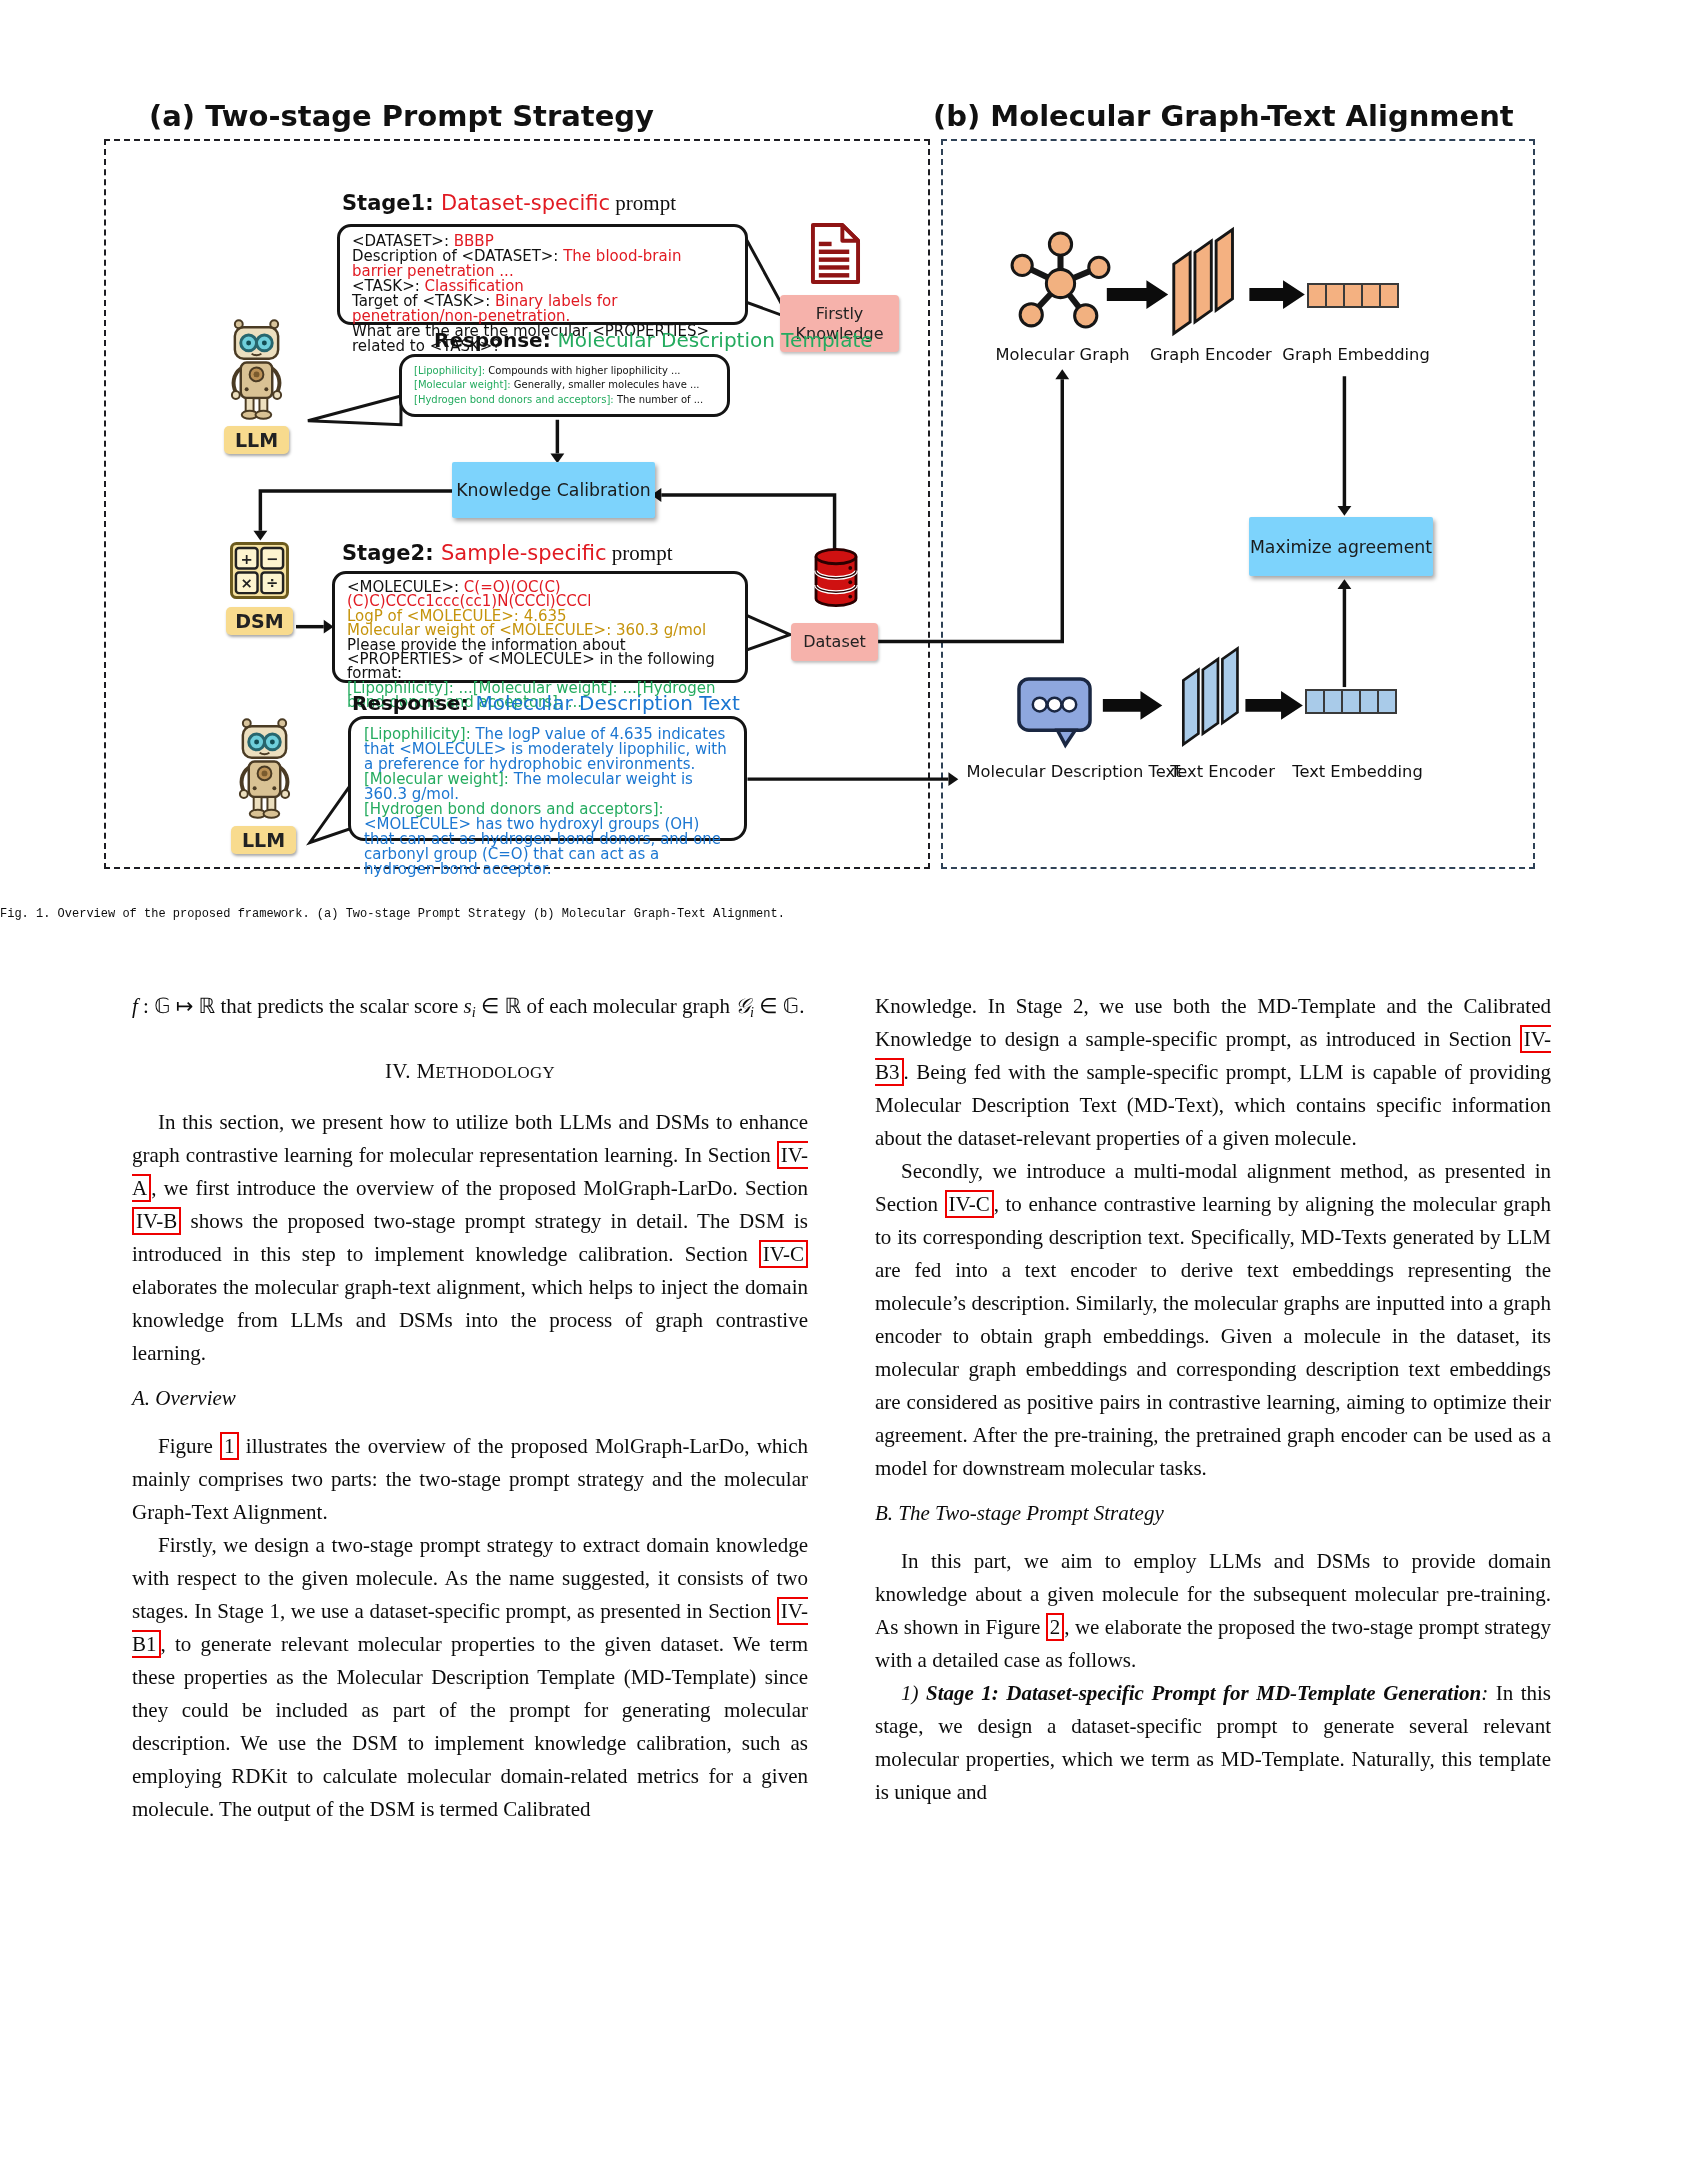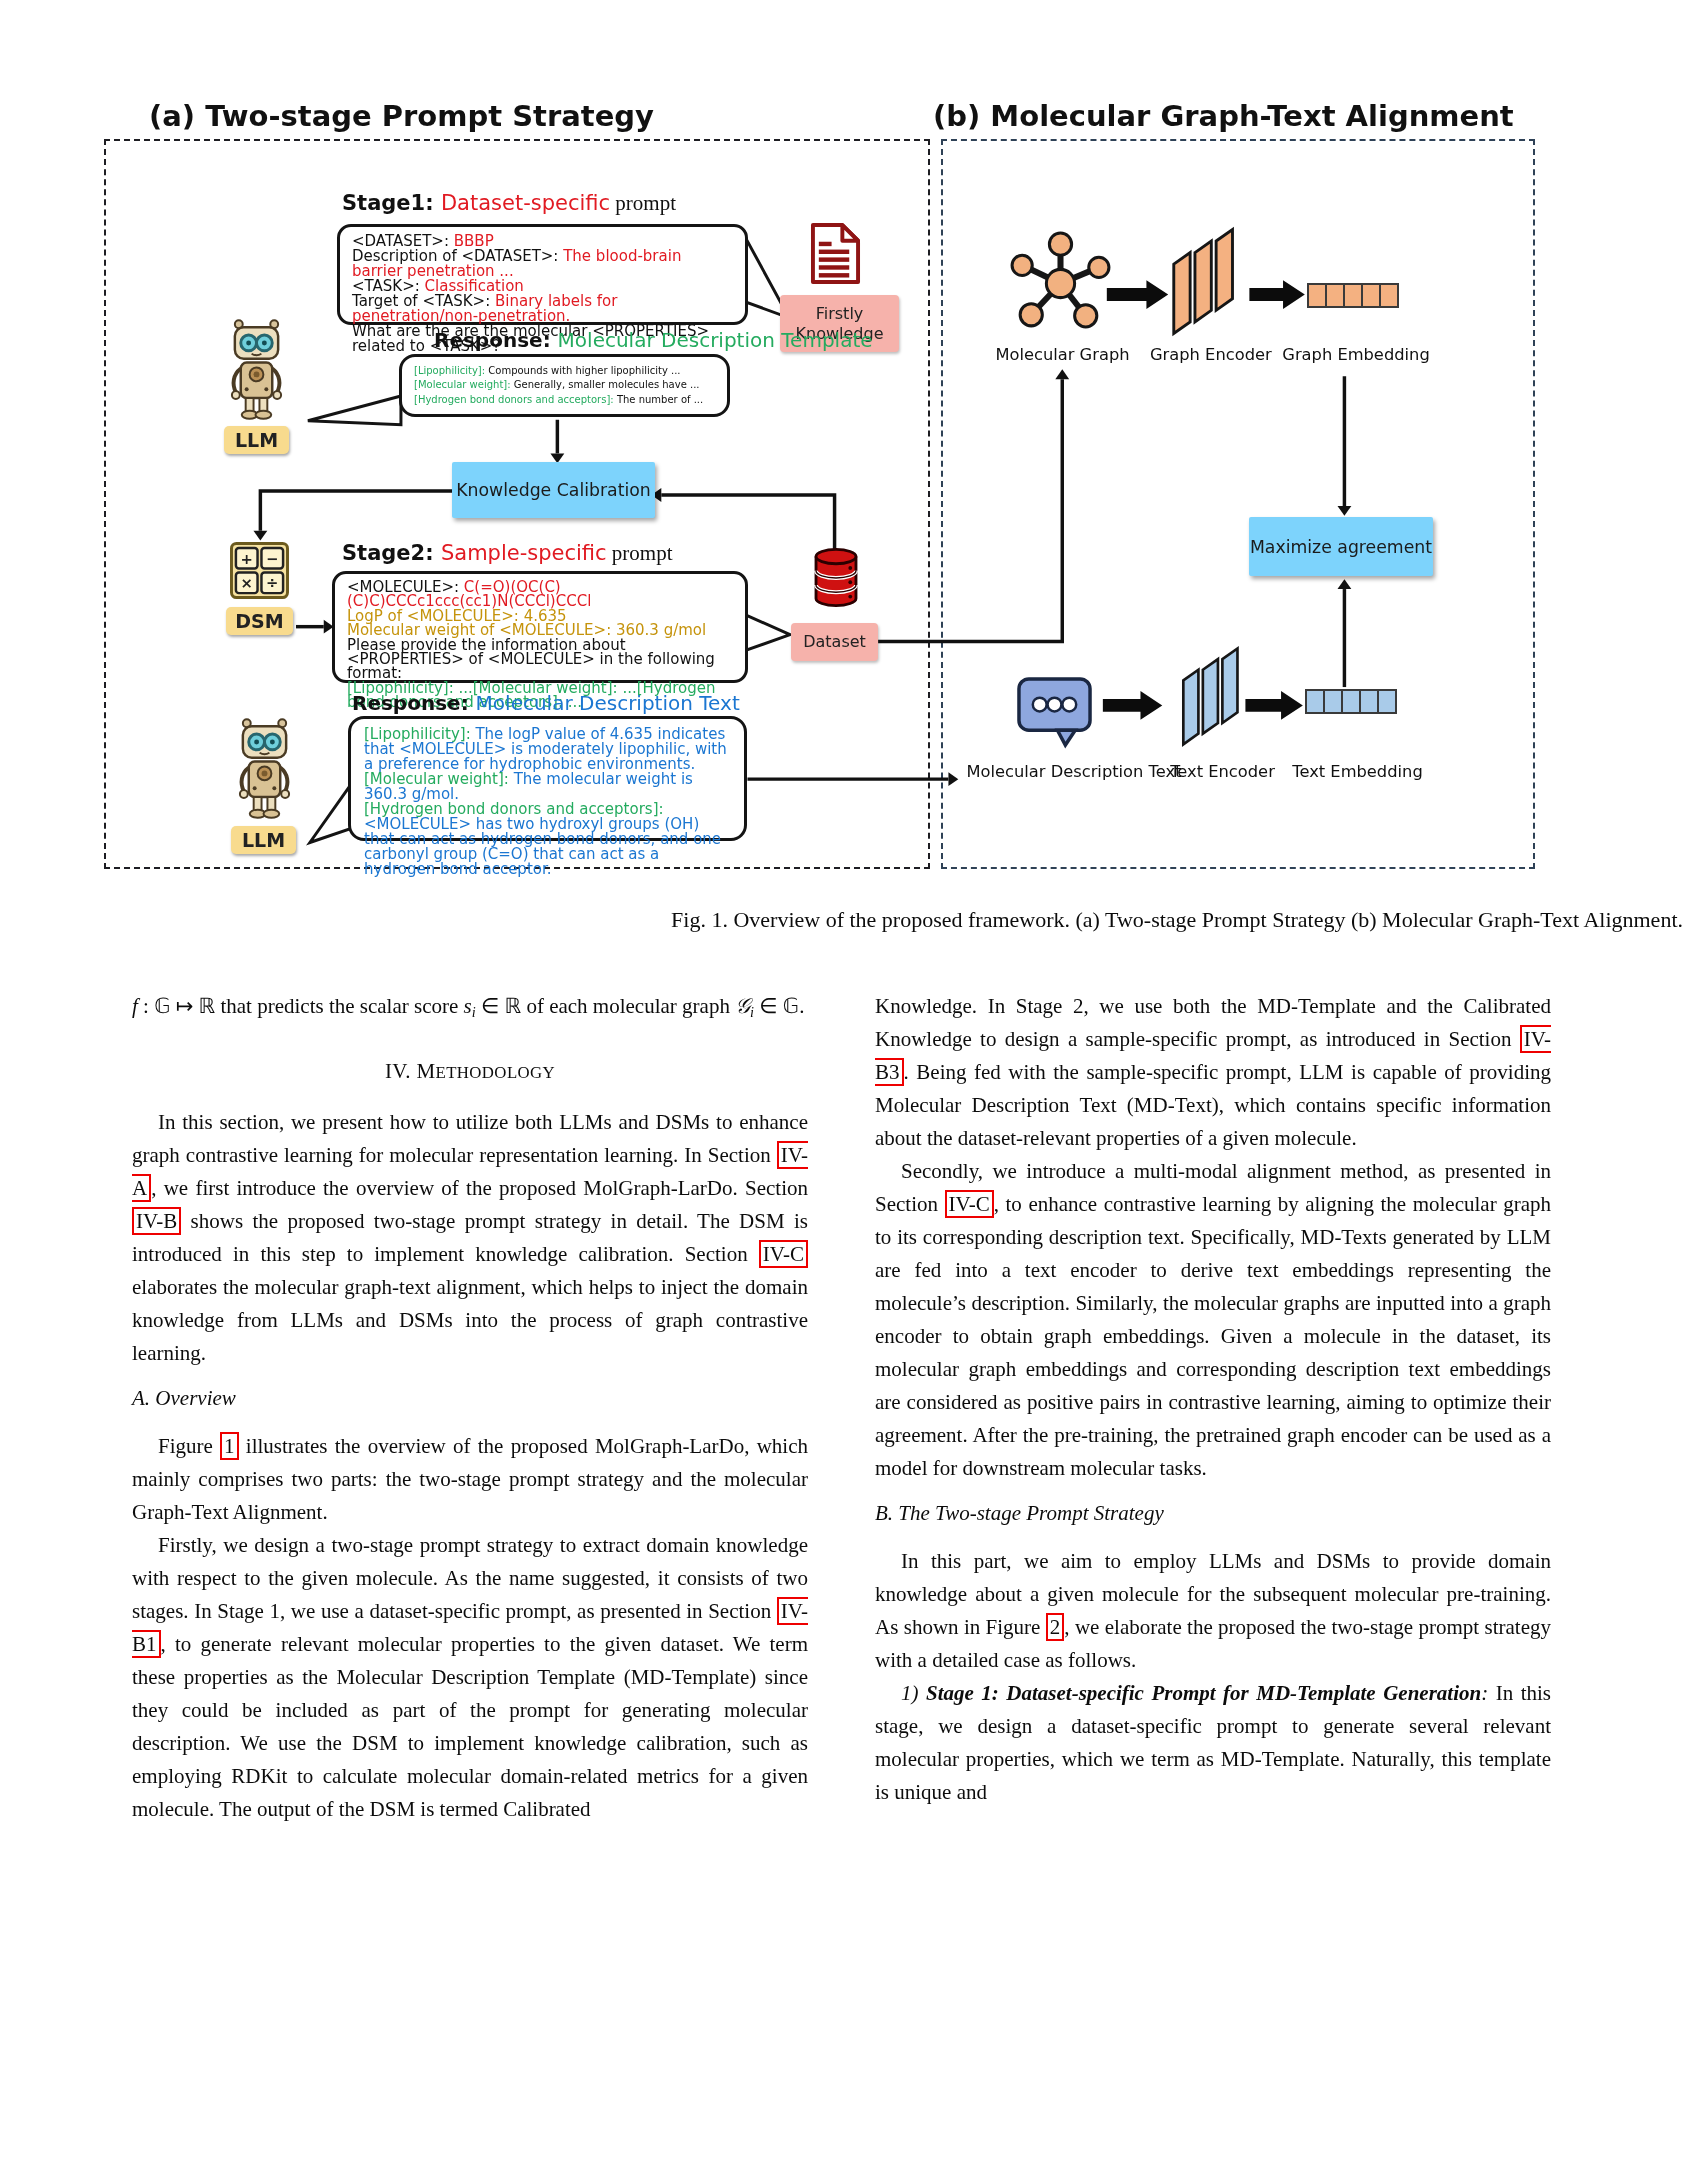--- a/index.html
+++ b/index.html
@@ -44,21 +44,21 @@
   .para{margin:0;}
   .para.ind{text-indent:26px;}
   .h1{text-align:center;margin:26px 0 17px 0;letter-spacing:0.4px;}
   .h1 .sc{font-size:0.8em;}
   .h2{font-style:italic;margin:12px 0 15px 0;}
   .seg-ref{border:2px solid #ee0000;padding:0 2px;}
   .seg-i{font-style:italic;}
   .seg-bi{font-style:italic;font-weight:bold;}
   .seg-mi{font-style:italic;}
   .seg-sub{font-style:italic;font-size:0.68em;vertical-align:-0.28em;}
-  #caption{position:absolute;left:0;top:907px;width:1683px;text-align:right;font-size:22px;z-index:2;}
+  #caption{position:absolute;left:0;top:907px;width:1683px;text-align:left;font-size:12px;z-index:2;font-family:Liberation Mono, monospace;}
 </style>
 </head>
 <body>
 
 <div id="page">
 
   <div class="abs figtext fig-title" style="left:149px;top:99px;">(a) Two-stage Prompt Strategy</div>
   <div class="abs figtext fig-title" style="left:933px;top:99px;">(b) Molecular Graph-Text Alignment</div>
 
   <div id="panel-a" class="panel" style="left:104px;top:139px;width:822px;height:726px;"></div>

